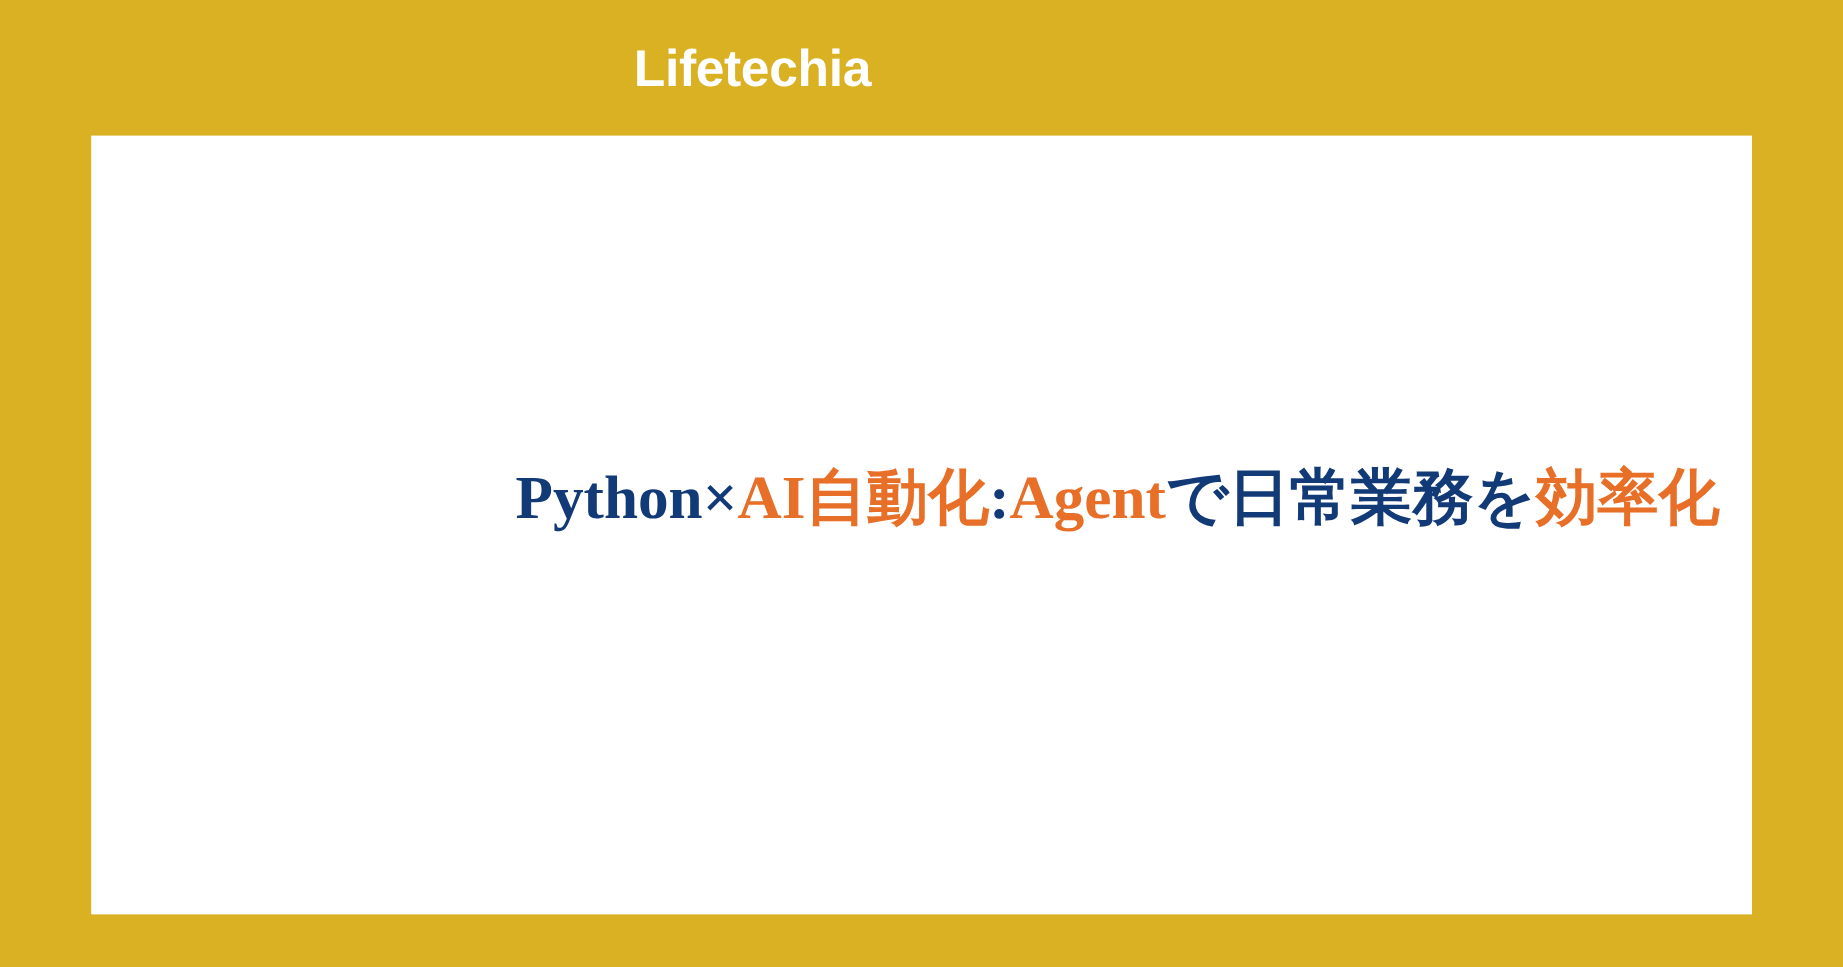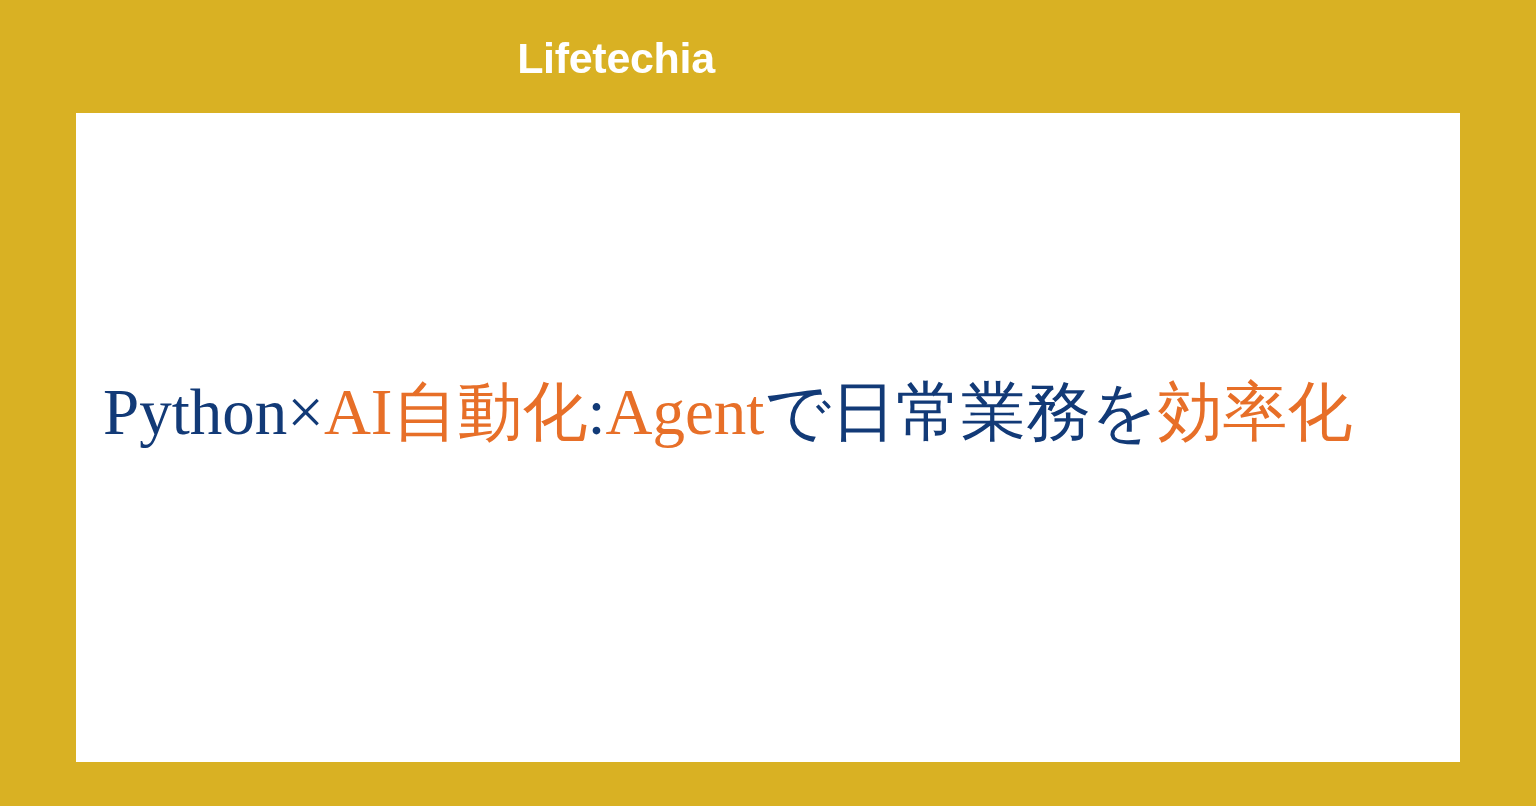--- a/index.html
+++ b/index.html
@@ -16,21 +16,21 @@
   #thumbnail-canvas {
     position: relative;
     width: 1536px;
     height: 806px;
     background: #D9B123;
     box-sizing: border-box;
   }
 
   #site-header {
     position: absolute;
-    left: 4px;
+    left: 15px;
     top: 0;
     width: 1224px;
     height: 113px;
     display: flex;
     align-items: center;
     justify-content: center;
   }
 
   #site-title {
     font-family: "Liberation Sans", sans-serif;
@@ -51,24 +51,24 @@
     height: 649px;
     background: #FFFFFF;
     display: flex;
     align-items: center;
     justify-content: center;
     box-sizing: border-box;
   }
 
   #article-title {
     font-family: "Liberation Serif", "DejaVu Serif", serif;
-    font-weight: normal;
-    font-size: 65px;
+    font-weight: bold;
+    font-size: 51px;
     line-height: 88px;
-    text-align: left;
+    text-align: right;
     width: 1330px;
     word-break: break-all;
     margin-top: -8px;
   }
 
   .seg-navy  { color: #123A77; }
   .seg-orange{ color: #E76F28; }
 </style>
 </head>
 <body>

